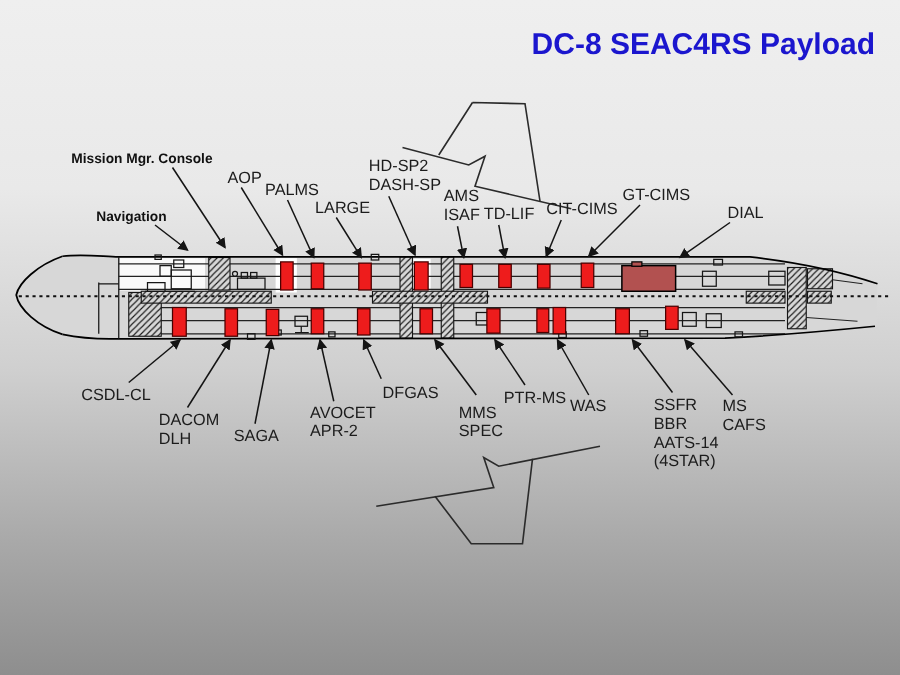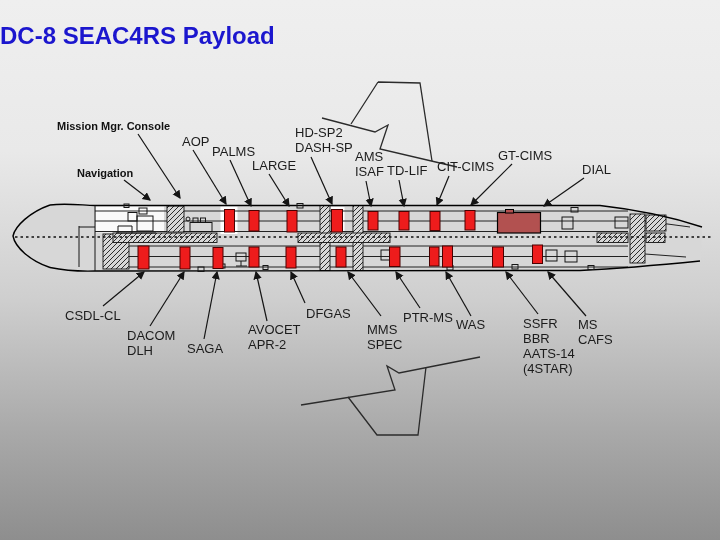--- a/index.html
+++ b/index.html
@@ -2,21 +2,21 @@
 <html><head>
 <meta charset="utf-8">
 <style>
   html,body{margin:0;padding:0;}
   body{
     width:720px;height:540px;overflow:hidden;position:relative;
     background:linear-gradient(180deg,#efefef 0%,#e9e9e9 28%,#cfcfcf 55%,#a9a9a9 80%,#8e8e8e 100%);
     font-family:"Liberation Sans","DejaVu Sans",sans-serif;
   }
   .title{
-    position:absolute;top:22px;left:0;width:700px;text-align:left;
+    position:absolute;top:22px;left:0;width:700px;text-align:right;
     font-size:24px;font-weight:bold;color:#1b16ce;letter-spacing:0px;
   }
   svg{position:absolute;left:0;top:0;}
   .lbl{font-family:"Liberation Sans","DejaVu Sans",sans-serif;font-size:13px;fill:#1c1c1c;}
   .lblb{font-family:"Liberation Sans","DejaVu Sans",sans-serif;font-size:11px;font-weight:bold;fill:#111;}
   .leader{stroke:#141414;stroke-width:1.2;fill:none;marker-end:url(#arrowhead);}
   .hull{stroke:#000;stroke-width:1.4;fill:none;}
   .rail{stroke:#222;stroke-width:1;fill:none;}
   .det{stroke:#161616;stroke-width:1;fill:none;}
   .inst{fill:#ee1c1c;stroke:#4a0000;stroke-width:1;}

